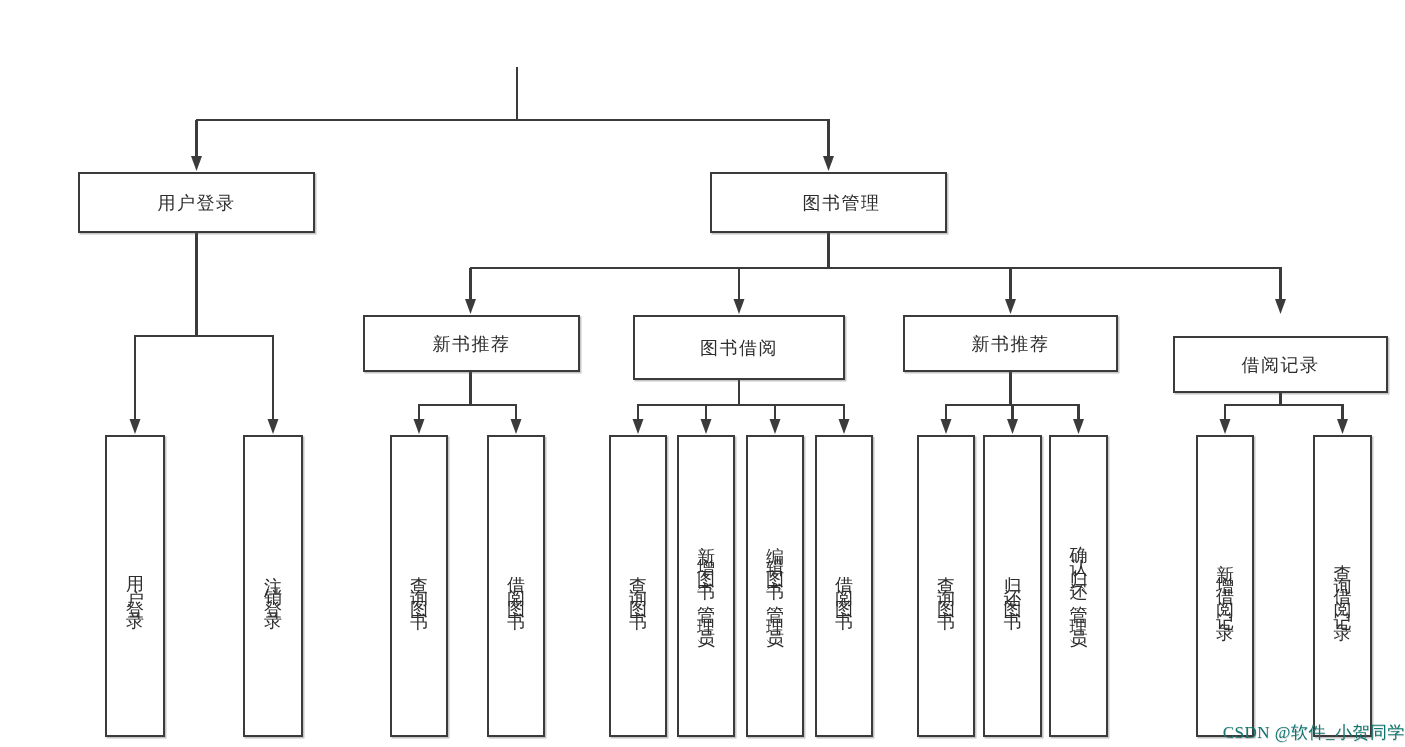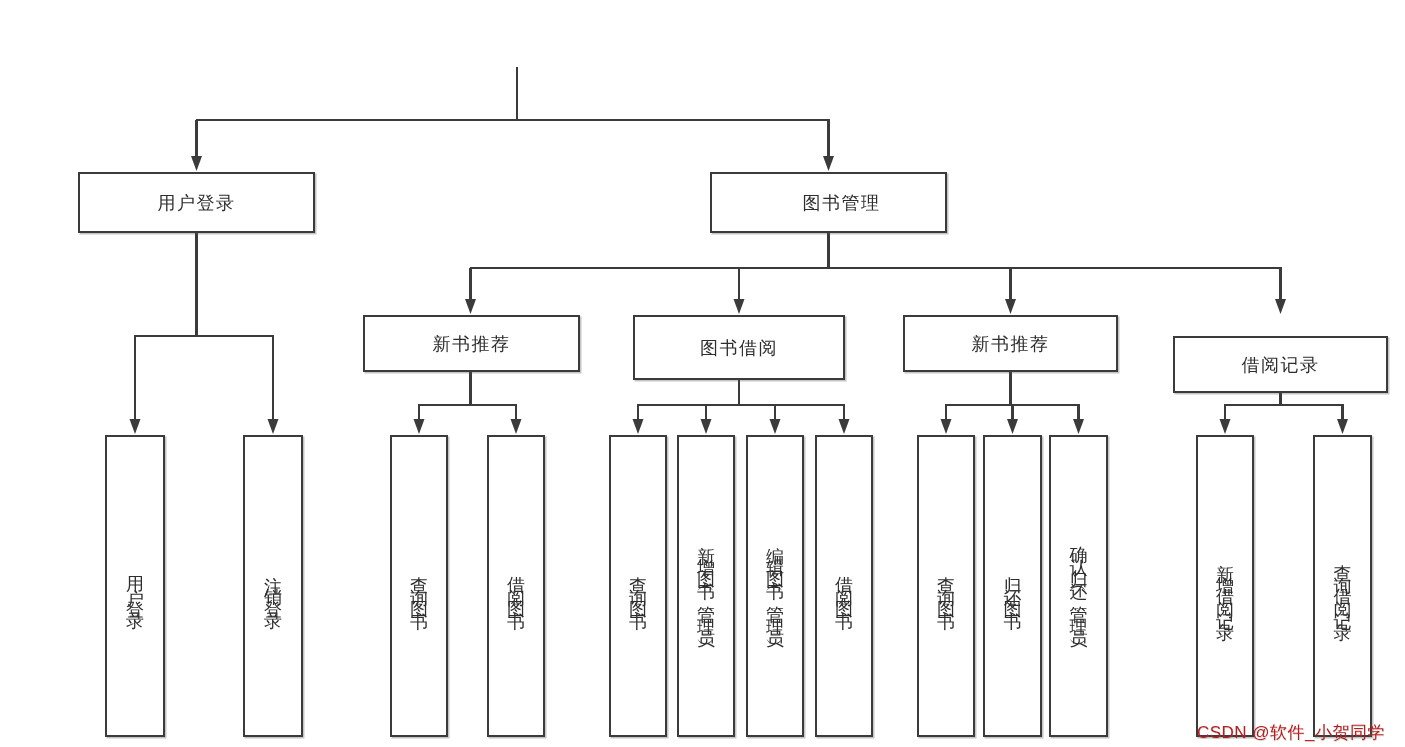--- a/index.html
+++ b/index.html
@@ -36,27 +36,28 @@
   .node-v .node-label {
     writing-mode: vertical-rl;
     text-orientation: mixed;
     font-size: 18px;
     line-height: 1;
     letter-spacing: 12px;
     white-space: nowrap;
   }
   .watermark {
     position: absolute;
-    right: 20px;
+    right: 0;
     bottom: 3px;
     font-size: 17px;
-    color: #b91c1c;
+    color: #0f766e;
     letter-spacing: 0.5px;
     z-index: 30;
     text-shadow: 0.5px 0.5px 0 rgba(120,120,120,0.25);
+    font-family: Liberation Serif, serif;
   }
 </style>
 </head>
 <body>
 
 <div class="canvas">
   <svg class="connector-layer" xmlns="http://www.w3.org/2000/svg" width="1405" height="747" viewBox="0 0 1405 747">
       <line x1="517" y1="67" x2="517" y2="120" stroke="#3b3b3b" stroke-width="2.5" shape-rendering="crispEdges"></line>
       <line x1="195.5" y1="120" x2="829.5" y2="120" stroke="#3b3b3b" stroke-width="2.5" shape-rendering="crispEdges"></line>
       <line x1="196.5" y1="120" x2="196.5" y2="160" stroke="#3b3b3b" stroke-width="2.5" shape-rendering="crispEdges"></line>

